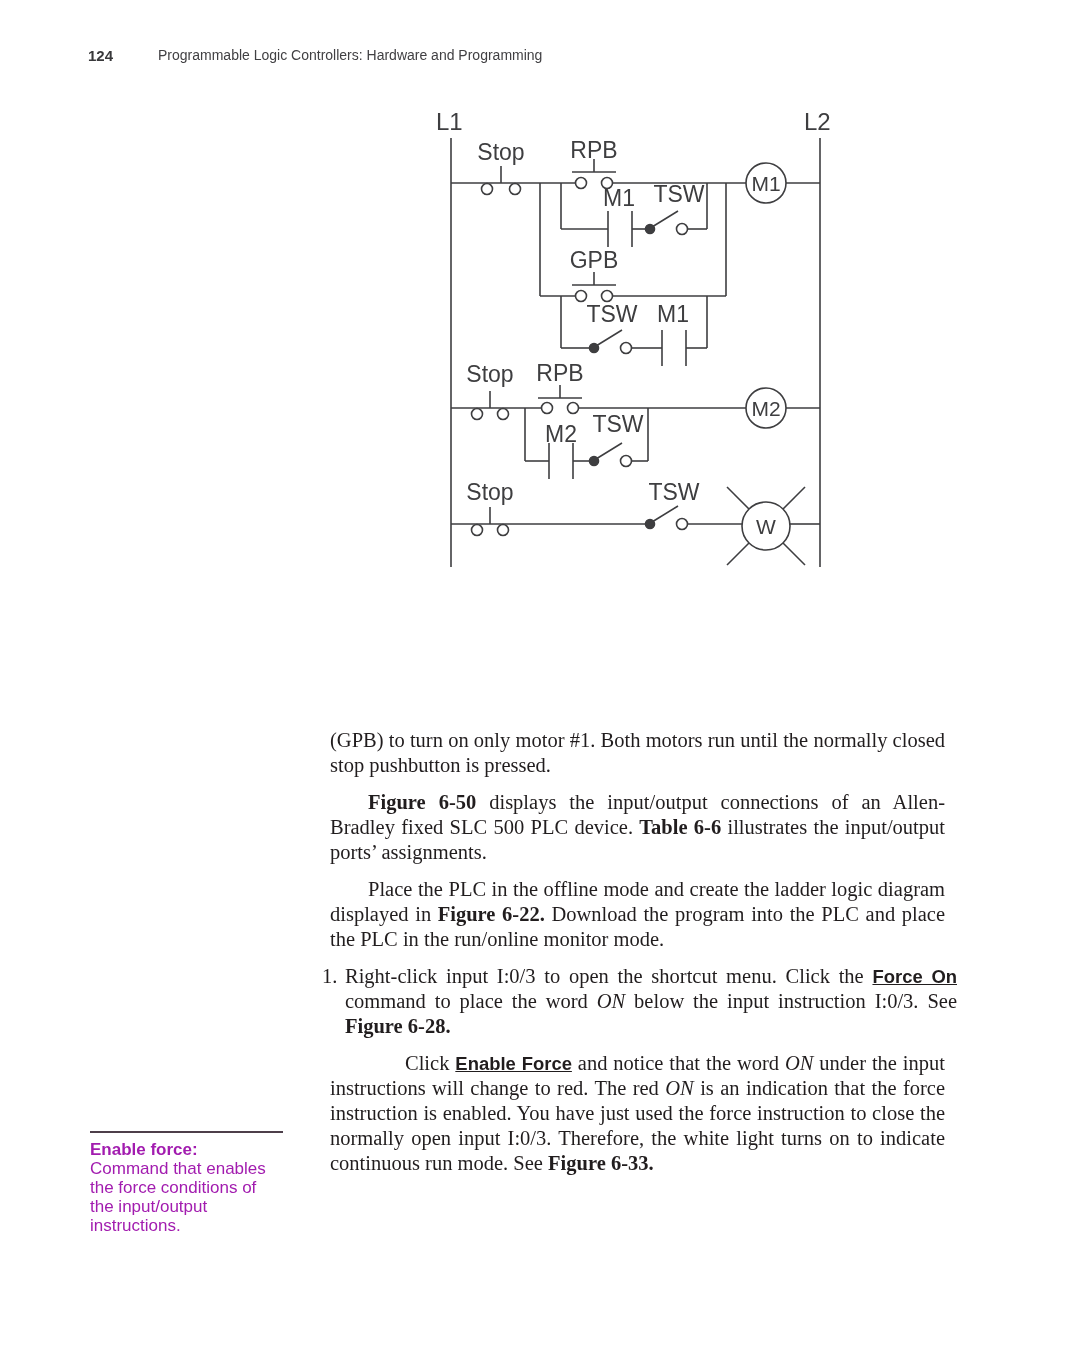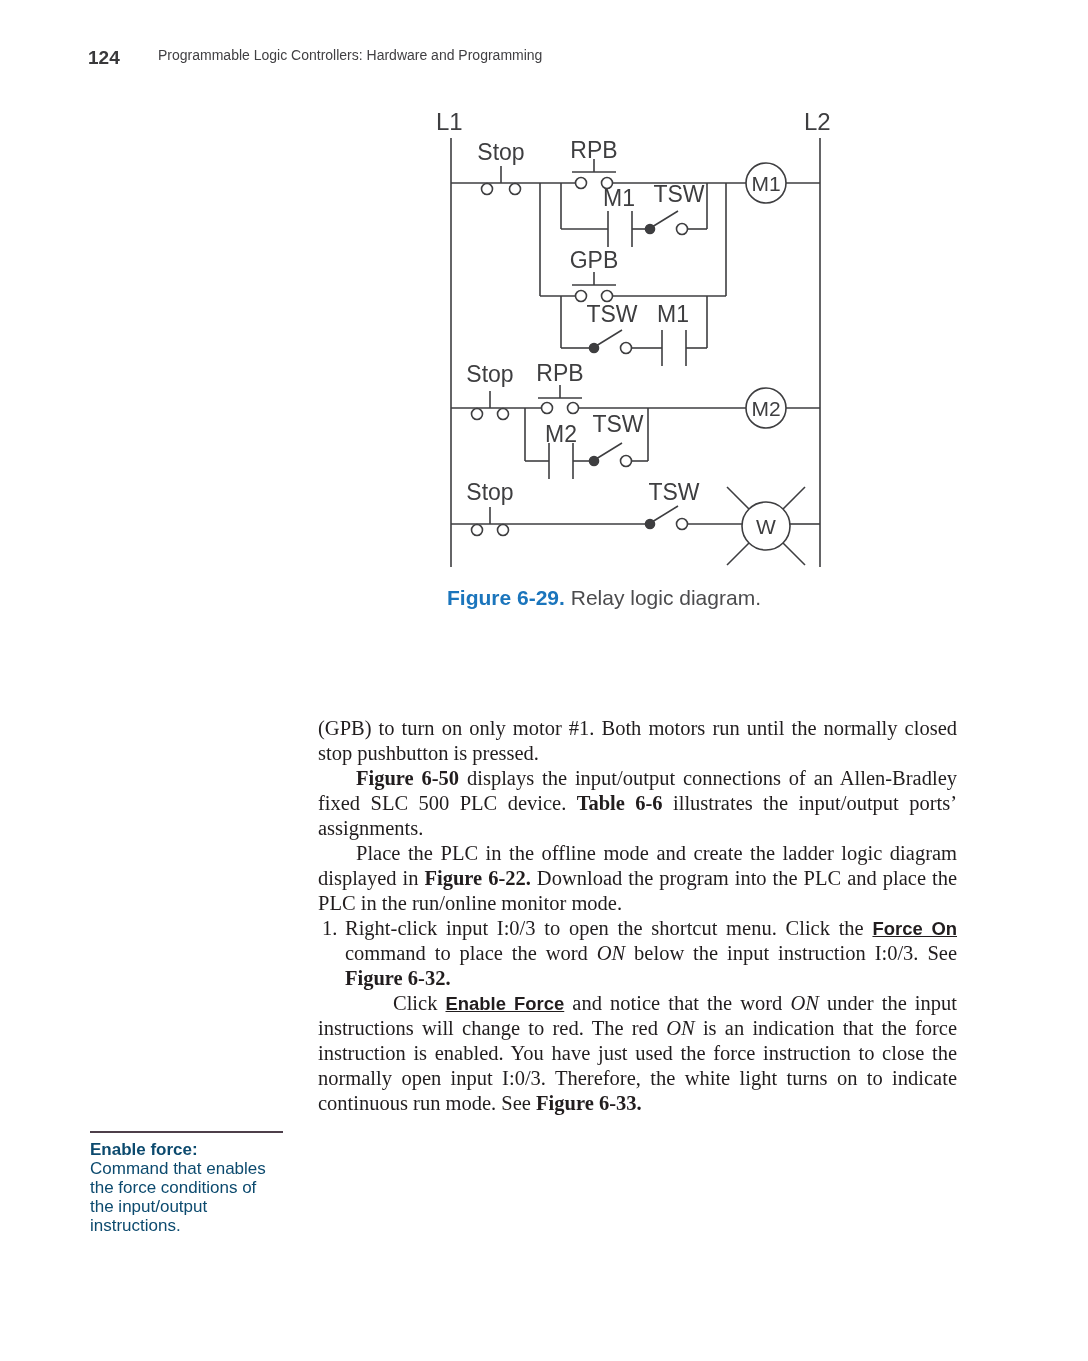--- a/index.html
+++ b/index.html
@@ -1,47 +1,47 @@
 <!DOCTYPE html>
 <html><head>
 <meta charset="utf-8">
 <style>
   html,body{margin:0;padding:0;background:#ffffff;}
   .page{position:relative;width:1088px;height:1361px;background:#fff;overflow:hidden;
         font-family:"Liberation Sans",sans-serif;}
   
-  .pagenum{position:absolute;left:88px;top:47px;font-size:19px;font-weight:bold;color:#39393b;}
+  .pagenum{position:absolute;left:88px;top:47px;font-size:15px;font-weight:bold;color:#39393b;}
   .runhead{position:absolute;left:158px;top:47px;font-size:14px;color:#414043;}
   svg.ladder{position:absolute;left:420px;top:95px;width:430px;height:485px;}
   svg.ladder line, svg.ladder circle{stroke:#3e3e40;stroke-width:1.6;}
   svg.ladder circle.open{fill:#ffffff;}
   svg.ladder circle.dot{fill:#3e3e40;}
   svg.ladder circle.coil{fill:#ffffff;}
   svg.ladder text{fill:#3e3e40;font-family:"Liberation Sans",sans-serif;}
   .dlabel{font-size:23px;text-anchor:middle;}
   .dcoil{font-size:21px;text-anchor:middle;}
   .drail{font-size:24px;}
   .caption{position:absolute;left:447px;top:586px;font-size:21px;white-space:nowrap;}
   .caption .cap-label{color:#1b75bc;font-weight:bold;}
   .caption .cap-text{color:#4c4c4e;}
   
   .bodytext{position:absolute;left:318px;top:716px;width:639px;
             font-family:"Liberation Serif",serif;font-size:20.5px;line-height:25px;
             color:#211d1e;text-align:justify;}
-  .bodytext p{margin:0;}
+  .bodytext p{margin:12px;}
   .p-indent{text-indent:38px;}
   .p-deep{text-indent:75px;}
   .listitem{position:relative;padding-left:27px;}
   .listitem .num{position:absolute;left:4px;top:0;}
   .seg-bold{font-weight:bold;}
   .seg-italic{font-style:italic;}
   .seg-cmd{font-family:"Liberation Sans",sans-serif;font-weight:bold;font-size:0.9em;text-decoration:underline;}
   
   .margin-def{position:absolute;left:90px;top:1131px;width:196px;
-              font-family:"Liberation Sans",sans-serif;color:#0c4a6e;}
+              font-family:"Liberation Sans",sans-serif;color:#a21caf;}
   .margin-def .rule{border-top:2px solid #4d3f4a;width:193px;margin-bottom:7px;}
   .margin-def .term{font-weight:bold;font-size:17px;line-height:19px;}
   .margin-def .def{font-size:17px;line-height:19px;width:180px;}
 </style>
 </head>
 <body>
 
 <div class="page">
 
   <div class="pagenum">124</div>
@@ -189,31 +189,28 @@
     <text class="dlabel" x="560" y="381">RPB</text>
     <text class="dlabel" x="561" y="442">M2</text>
     <text class="dlabel" x="618" y="432">TSW</text>
     <text class="dlabel" x="490" y="500">Stop</text>
     <text class="dlabel" x="674" y="500">TSW</text>
     <text class="dcoil" x="766" y="191">M1</text>
     <text class="dcoil" x="766" y="416">M2</text>
     <text class="dcoil" x="766" y="534">W</text>
   </svg>
 
-  <div class="caption">
-    <span class="cap-label">Figure 6-29.</span><span class="cap-text"> Relay logic diagram.</span>
-  </div>
 
   <main class="bodytext">
     <p><span class="seg-normal">(GPB) to turn on only motor #1. Both motors run until the normally closed stop pushbutton is pressed.</span></p>
     <p class="p-indent"><span class="seg-bold">Figure 6-50</span><span class="seg-normal"> displays the input/output connections of an Allen-Bradley fixed SLC 500 PLC device. </span><span class="seg-bold">Table 6-6</span><span class="seg-normal"> illustrates the input/output ports’ assignments.</span></p>
     <p class="p-indent"><span class="seg-normal">Place the PLC in the offline mode and create the ladder logic diagram displayed in </span><span class="seg-bold">Figure 6-22.</span><span class="seg-normal"> Download the program into the PLC and place the PLC in the run/online monitor mode.</span></p>
     <div class="listitem">
       <span class="num">1.</span>
-      <span><span class="seg-normal">Right-click input I:0/3 to open the shortcut menu. Click the </span><span class="seg-cmd">Force On</span><span class="seg-normal"> command to place the word </span><span class="seg-italic">ON</span><span class="seg-normal"> below the input instruction I:0/3. See </span><span class="seg-bold">Figure 6-32.</span></span>
+      <span><span class="seg-normal">Right-click input I:0/3 to open the shortcut menu. Click the </span><span class="seg-cmd">Force On</span><span class="seg-normal"> command to place the word </span><span class="seg-italic">ON</span><span class="seg-normal"> below the input instruction I:0/3. See </span><span class="seg-bold">Figure 6-28.</span></span>
     </div>
     <p class="p-deep"><span class="seg-normal">Click </span><span class="seg-cmd">Enable Force</span><span class="seg-normal"> and notice that the word </span><span class="seg-italic">ON</span><span class="seg-normal"> under the input instructions will change to red. The red </span><span class="seg-italic">ON</span><span class="seg-normal"> is an indication that the force instruction is enabled. You have just used the force instruction to close the normally open input I:0/3. Therefore, the white light turns on to indicate continuous run mode. See </span><span class="seg-bold">Figure 6-33.</span></p>
   </main>
 
   <aside class="margin-def">
     <div class="rule"></div>
     <div class="term">Enable force:</div>
     <div class="def">Command that enables the force conditions of the input/output instructions.</div>
   </aside>
 

